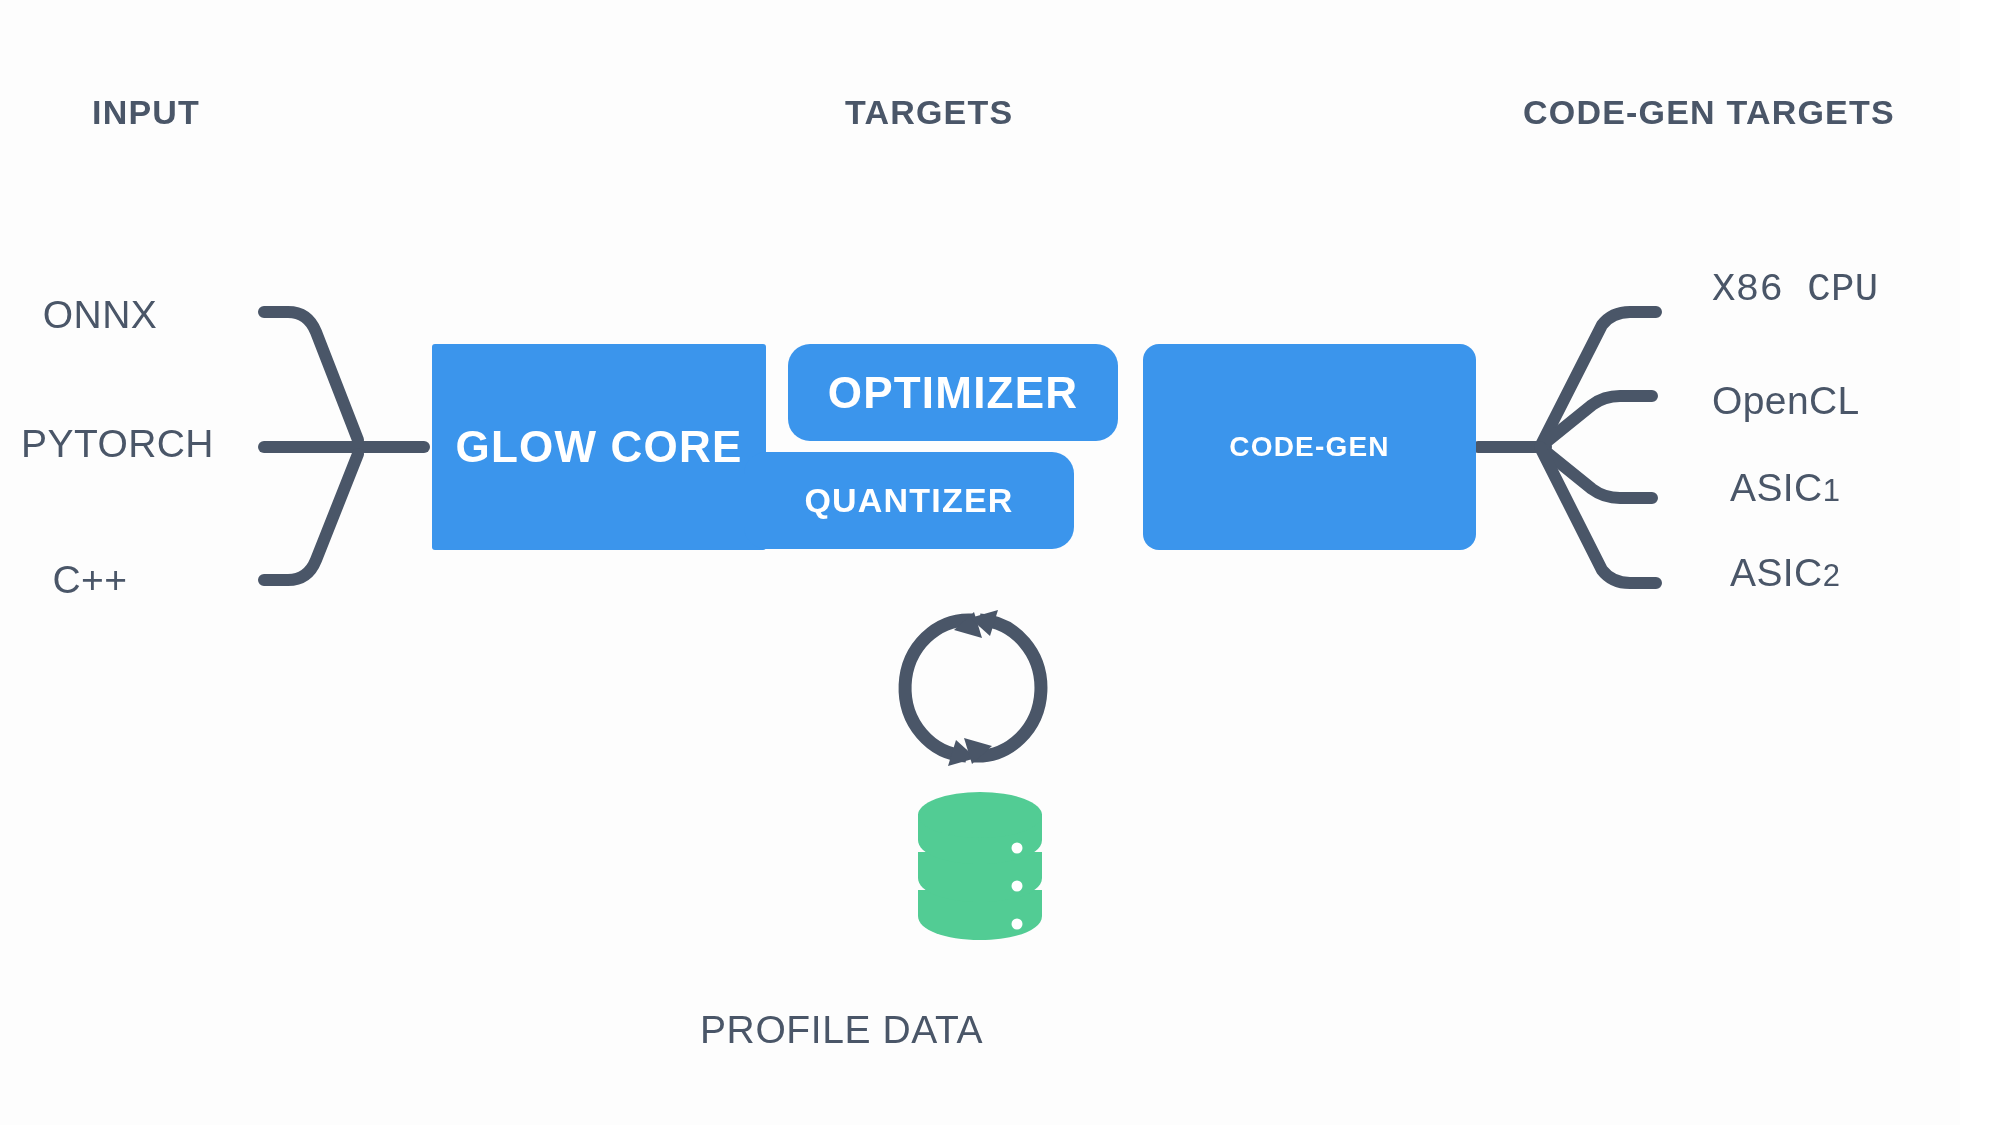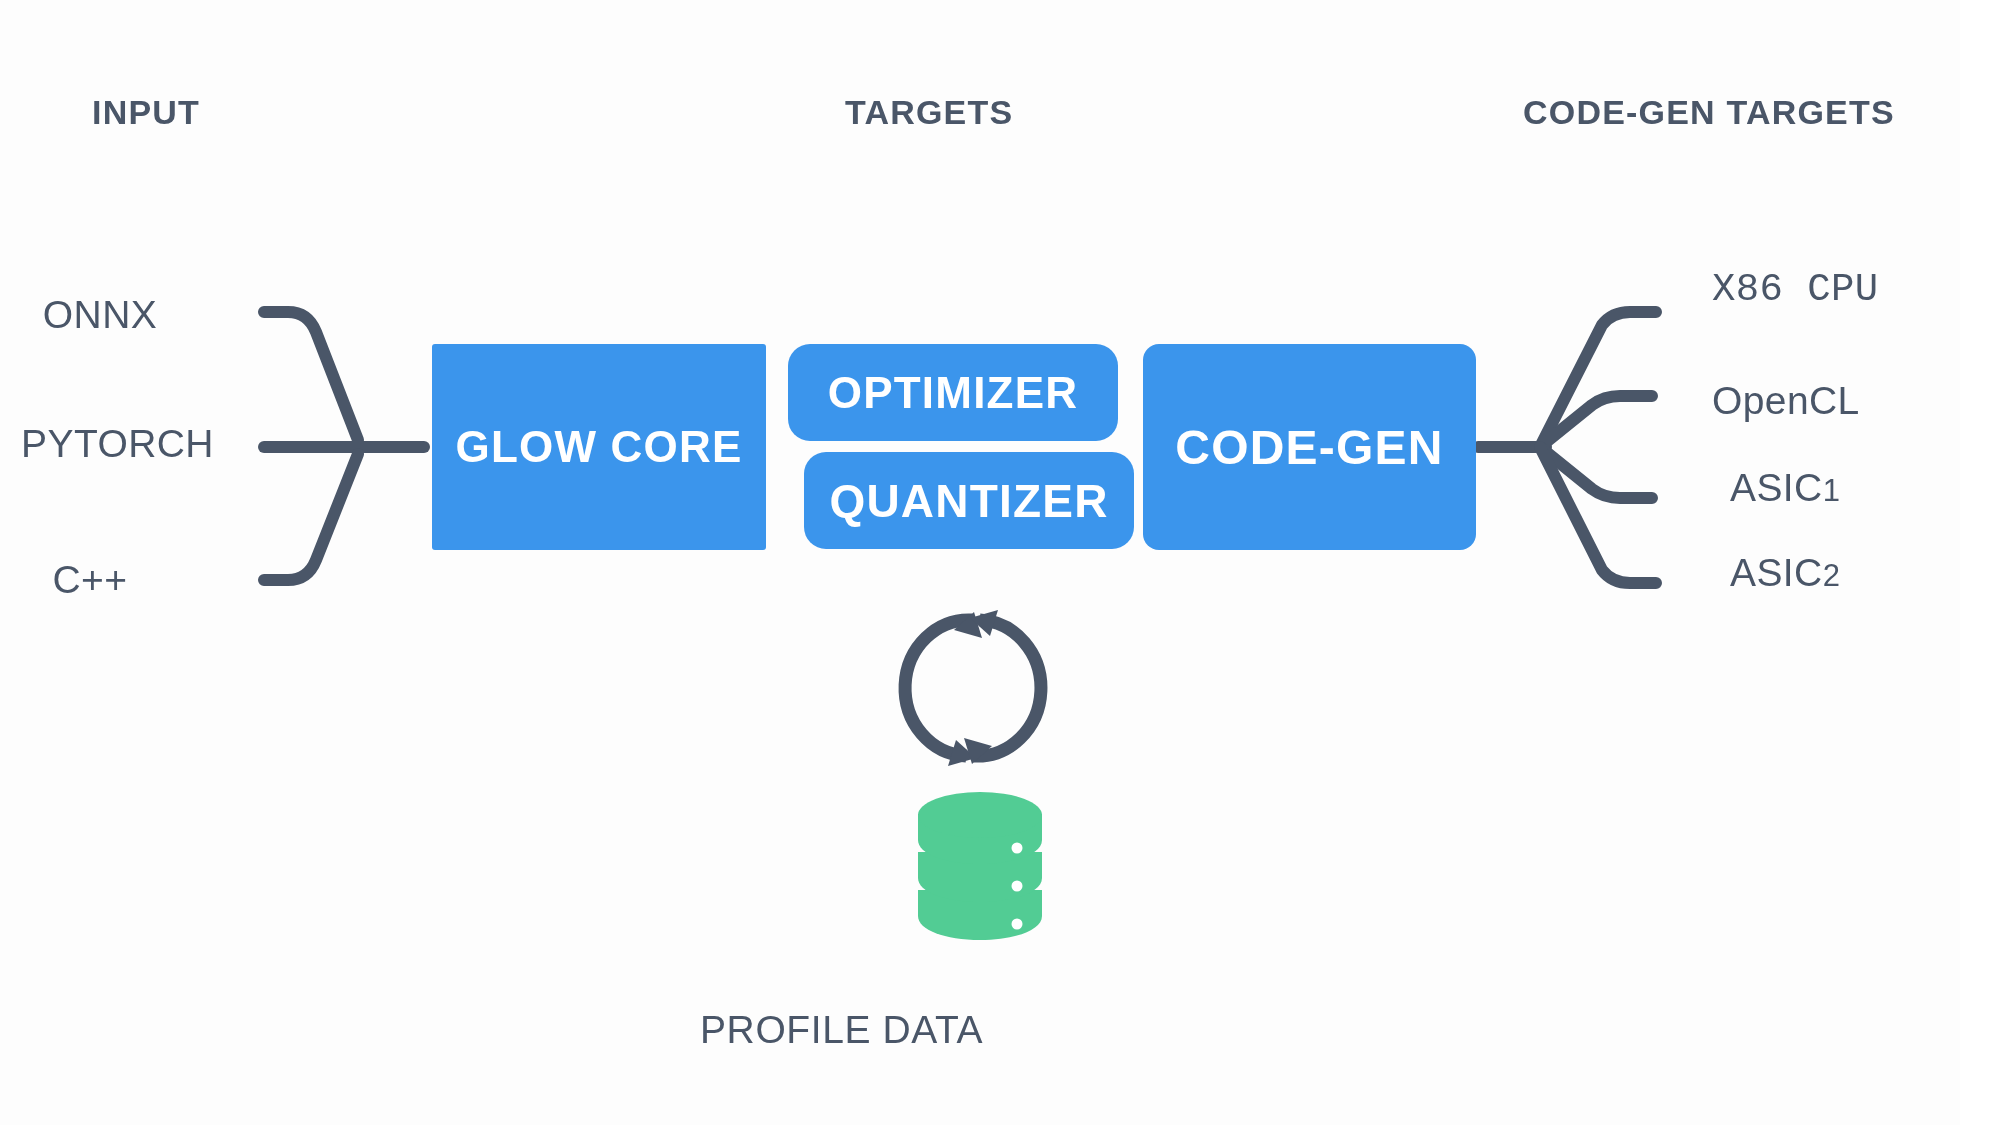--- a/index.html
+++ b/index.html
@@ -76,30 +76,30 @@
     border-radius: 3px;
     font-size: 44px;
   }
   #box-optimizer {
     left: 788px; top: 344px;
     width: 330px; height: 97px;
     border-radius: 22px;
     font-size: 44px;
   }
   #box-quantizer {
-    left: 804px; top: 452px;
+    left: 744px; top: 452px;
     width: 330px; height: 97px;
     border-radius: 22px;
-    font-size: 46px;
+    font-size: 34px;
   }
   #box-codegen {
     left: 1143px; top: 344px;
     width: 333px; height: 206px;
     border-radius: 16px;
-    font-size: 48px;
+    font-size: 28px;
   }
 
   
   .svg-layer {
     position: absolute;
     left: 0; top: 0;
     width: 2000px; height: 1125px;
     pointer-events: none;
   }
   .connector-path {

